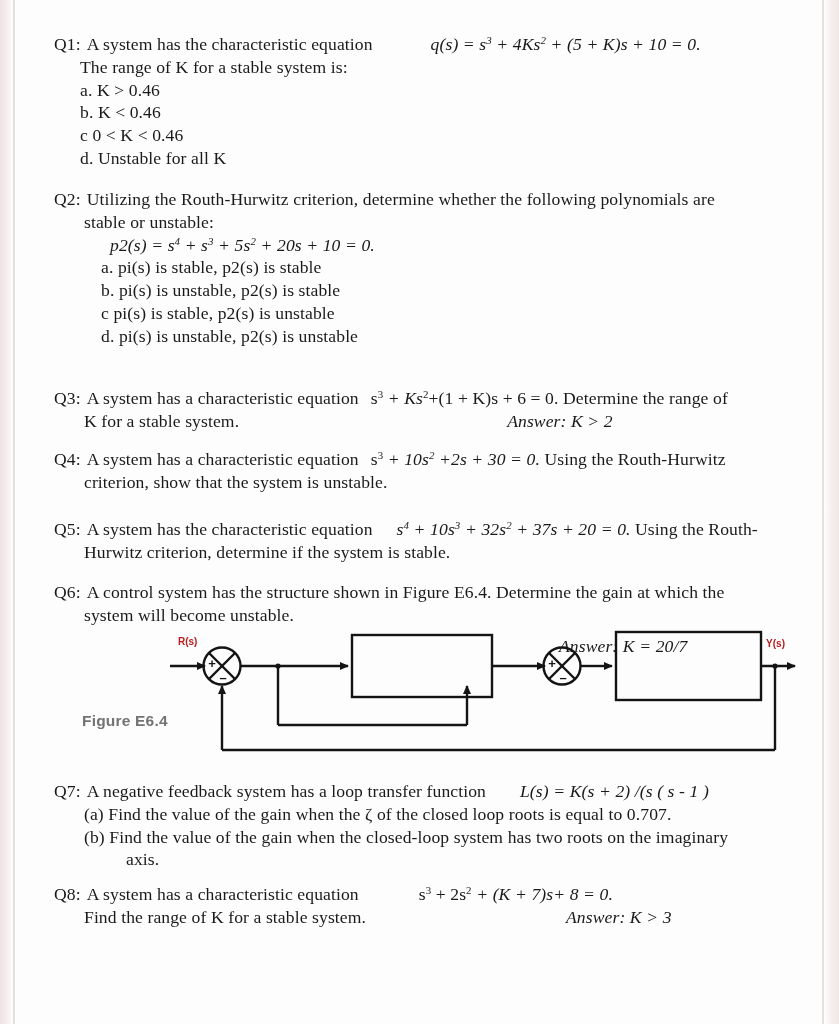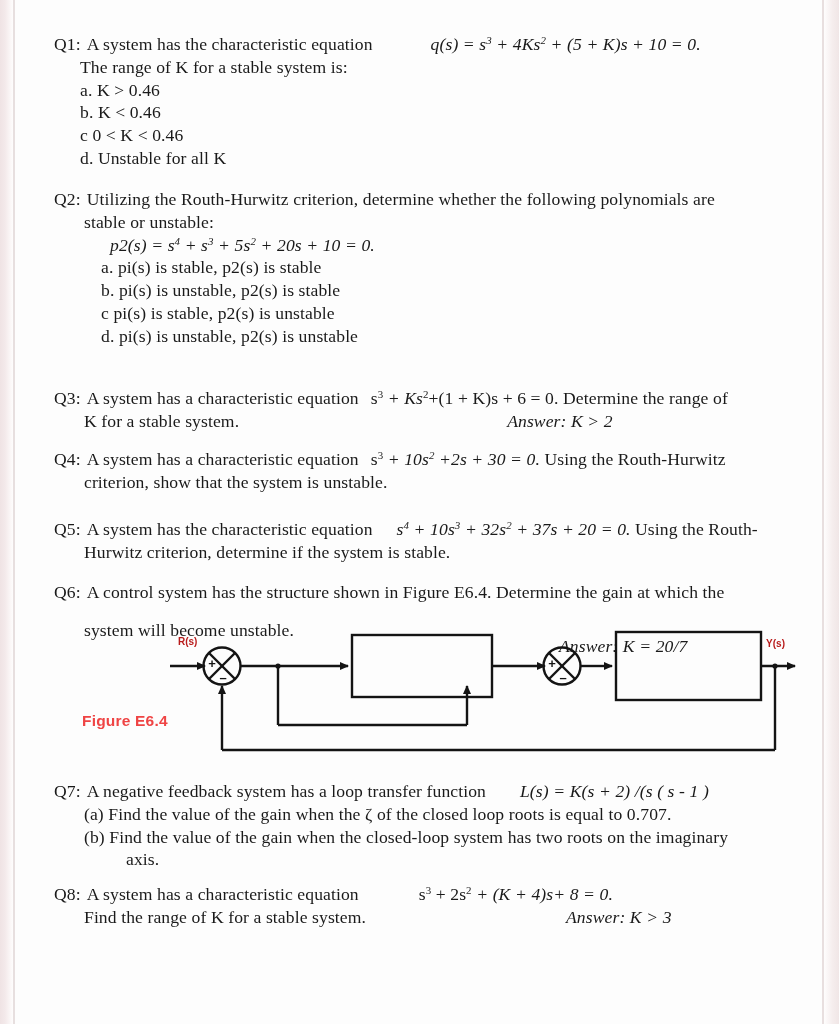--- a/index.html
+++ b/index.html
@@ -51,21 +51,21 @@
   .line { white-space: pre-wrap; }
   .indent1 { padding-left: 26px; }
   .indent2 { padding-left: 30px; }
   .indent3 { padding-left: 56px; }
   .indent4 { padding-left: 47px; }
   .indent-axis { padding-left: 72px; }
 
   .it  { font-style: italic; }
   sup  { font-size: .62em; vertical-align: .52em; line-height: 0; }
 
-  .rowflex { display: flex; align-items: center; }
+  .rowflex { display: flex; align-items: flex-start; }
   .eqgap-q1 { margin-left: 58px; }
   .eqgap-q8 { margin-left: 60px; }
 
   .ans-q3 { padding-left: 268px; }
   .ans-q6 { padding-left: 265px; margin-top: 31px; }
   .ans-q8 { padding-left: 200px; }
 
   
   #figure-wrap {
     position: absolute;
@@ -74,21 +74,21 @@
     width: 839px;
     height: 140px;
   }
   #figure-caption {
     position: absolute;
     left: 82px;
     top: 712px;
     font-family: "Liberation Sans", "DejaVu Sans", sans-serif;
     font-weight: bold;
     font-size: 15.5px;
-    color: #ef4444;
+    color: #737373;
     letter-spacing: .2px;
   }
   .sig-label {
     position: absolute;
     font-family: "Liberation Sans", "DejaVu Sans", sans-serif;
     font-weight: bold;
     font-size: 10px;
     color: #b91c1c;
   }
   #label-r { left: 178px; top: 636px; }
@@ -249,21 +249,21 @@
       </div>
       <div class="line indent2">(a) Find the value of the gain when the ζ of the closed loop roots is equal to 0.707.</div>
       <div class="line indent2">(b) Find the value of the gain when the closed-loop system has two roots on the imaginary</div>
       <div class="line indent-axis">axis.</div>
     </div>
 
     <div class="qblock" style="top:883px;">
       <div class="line rowflex">
         <span>Q8:</span>
         <span style="margin-left:6px;">A system has a characteristic equation</span>
-        <span class="eqgap-q8"><span>s</span><sup>3</sup><span> + 2s</span><sup>2</sup><span class="it"> + (K + 4)s+ 8 = 0.</span></span>
+        <span class="eqgap-q8"><span>s</span><sup>3</sup><span> + 2s</span><sup>2</sup><span class="it"> + (K + 7)s+ 8 = 0.</span></span>
       </div>
       <div class="line indent2 rowflex">
         <span>Find the range of K for a stable system.</span>
         <span class="it ans-q8">Answer: K &gt; 3</span>
       </div>
     </div>
 
   </div>
 </div>
 

